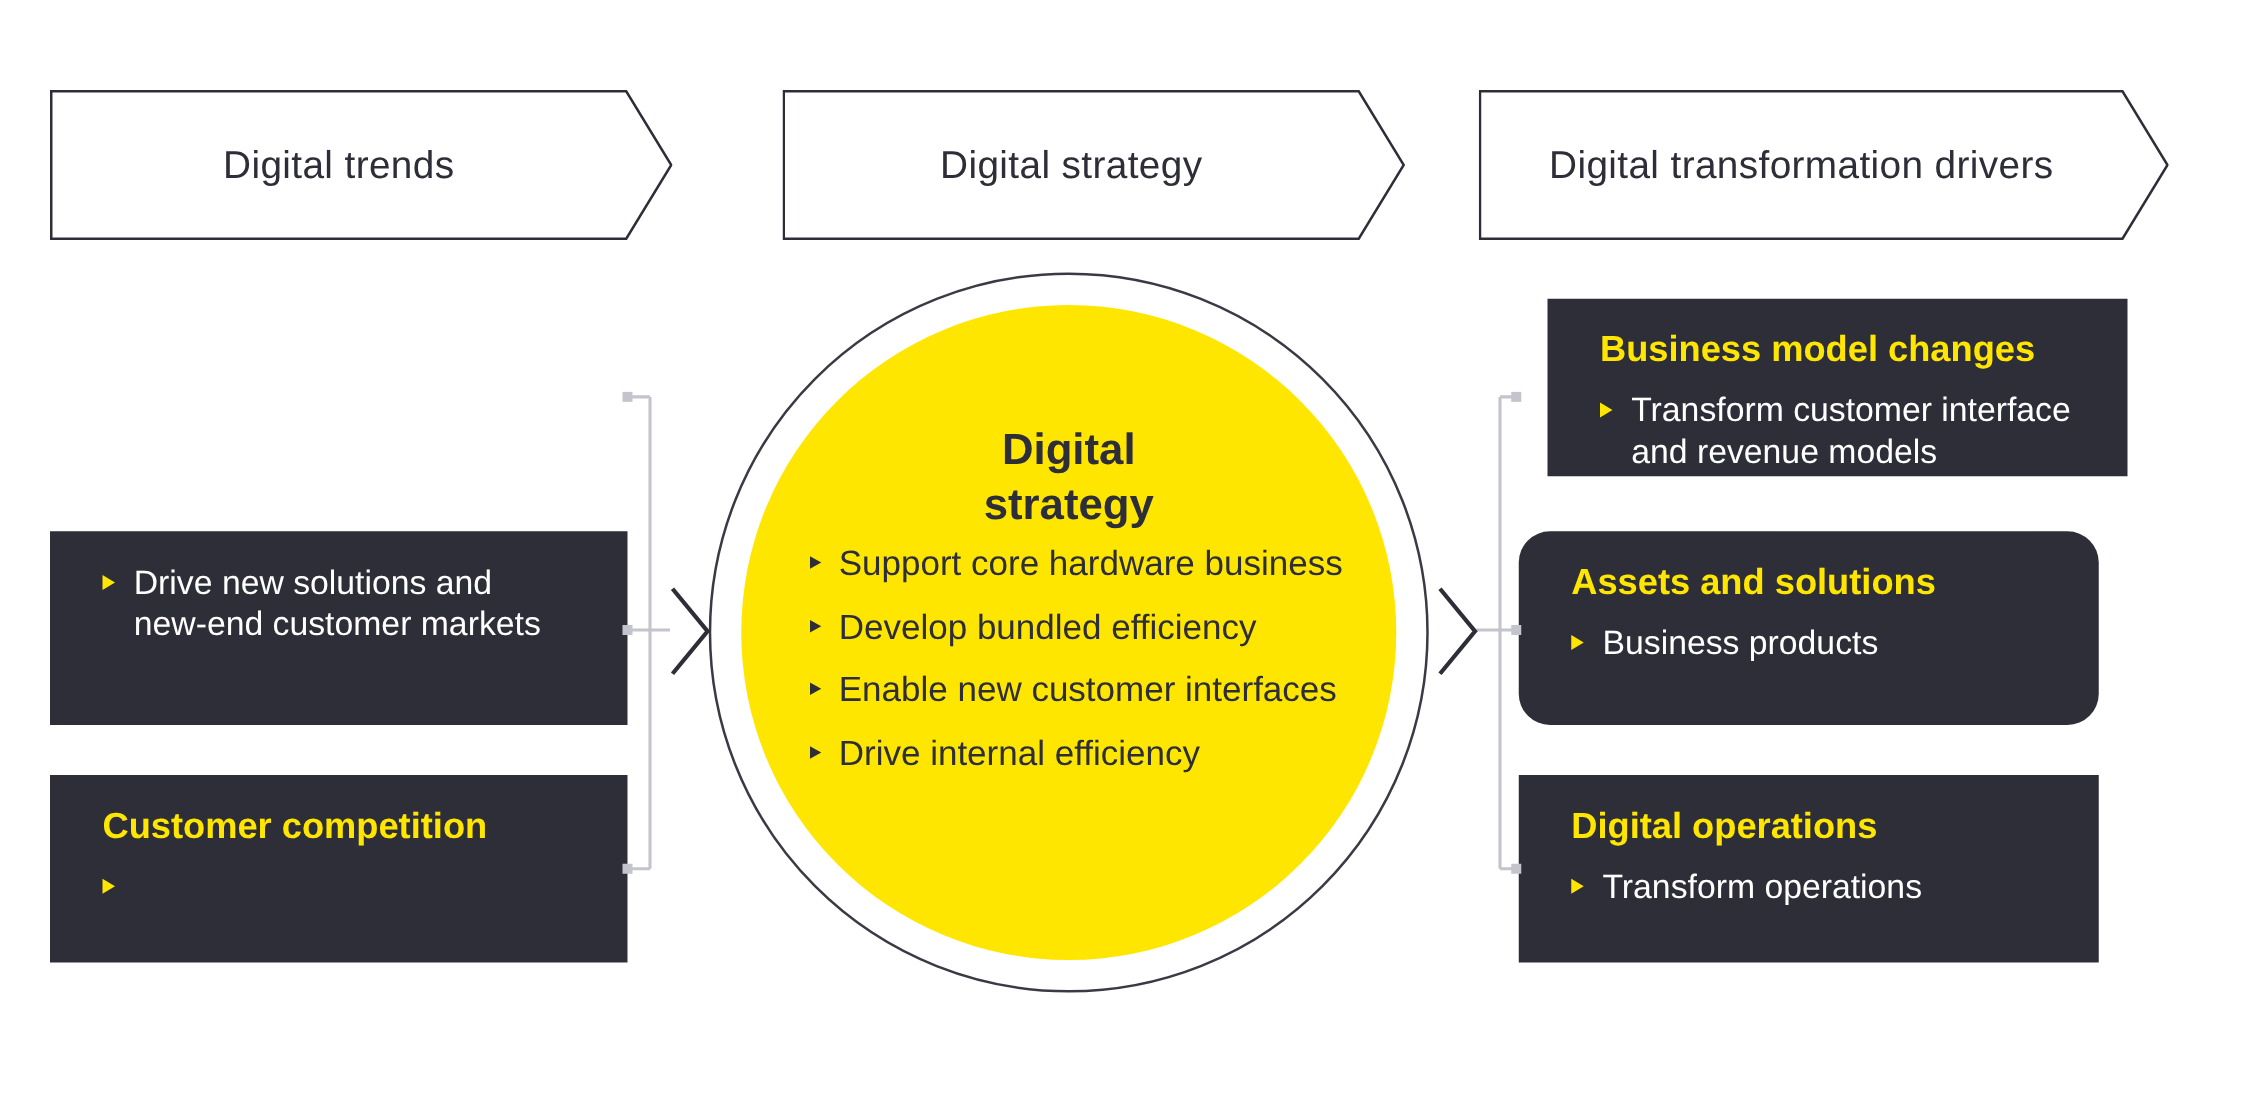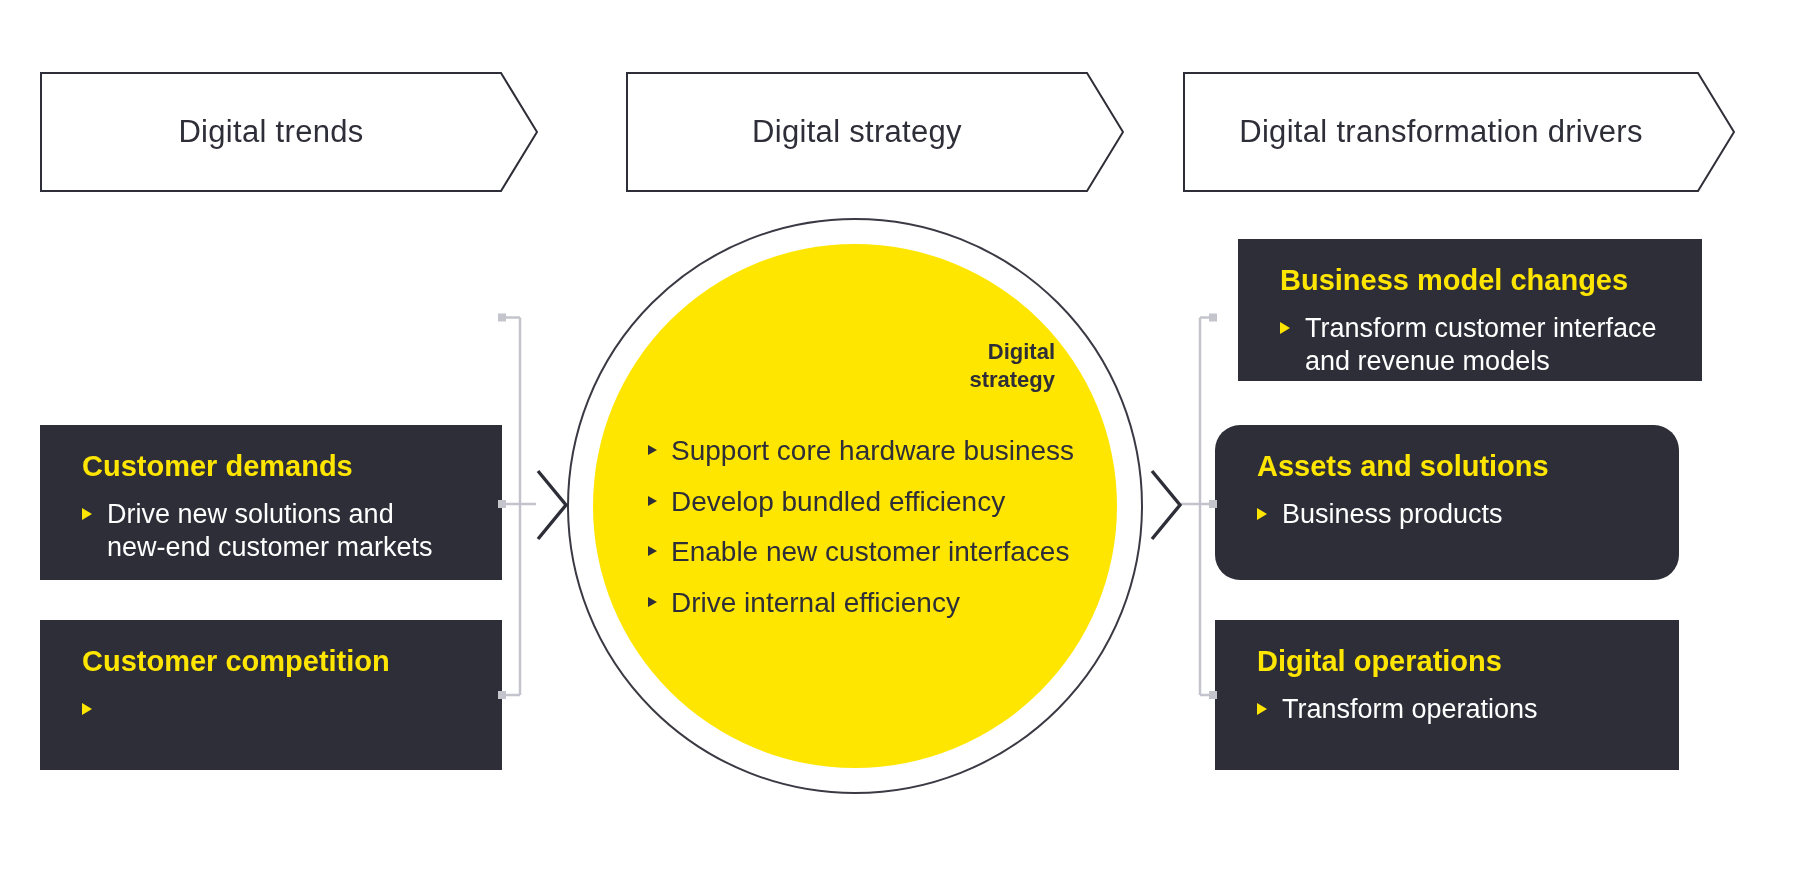--- a/index.html
+++ b/index.html
@@ -57,22 +57,22 @@
     width: 576px; height: 576px; border-radius: 50%;
     border: 2px solid #3a3a44; background: transparent;
   }
   .circle-yellow {
     position: absolute; left: 593px; top: 244px;
     width: 524px; height: 524px; border-radius: 50%;
     background: var(--yellow, #ffe600);
   }
   .circle-title {
     position: absolute; left: 655px; top: 338px; width: 400px;
-    text-align: right;
-    font-size: 22px; font-weight: bold; line-height: 1.25;
+    text-align: center;
+    font-size: 35px; font-weight: bold; line-height: 1.25;
     color: var(--dark, #2e2e38);
     white-space: pre-line;
   }
   .circle-bullets {
     position: absolute; left: 648px; top: 434px;
     display: flex; flex-direction: column; gap: 17px; justify-content: space-between;
   }
   .circle-bullets .bullet-row { align-items: flex-start; }
   .circle-bullets .tri {
     border-left-color: var(--dark, #2e2e38);
@@ -112,21 +112,20 @@
 
   <div class="banner" style="left:1183px; width:552px;">
     <svg class="banner-shape" width="552" height="120" viewBox="0 0 552 120">
       <polygon points="1,1 515,1 551,60 515,119 1,119"></polygon>
     </svg>
     <span class="banner-label" style="width:516px;">Digital transformation drivers</span>
   </div>
 
 
   <div class="dbox" style="left:40px; top:425px; height:155px;">
-    <div class="dbox-title">Customer demands</div>
     <div class="bullet-row">
       <span class="tri"></span>
       <span class="bullet-text">Drive new solutions and
 new-end customer markets</span>
     </div>
   </div>
 
   <div class="dbox" style="left:40px; top:620px; height:150px;">
     <div class="dbox-title">Customer competition</div>
     <div class="bullet-row">

